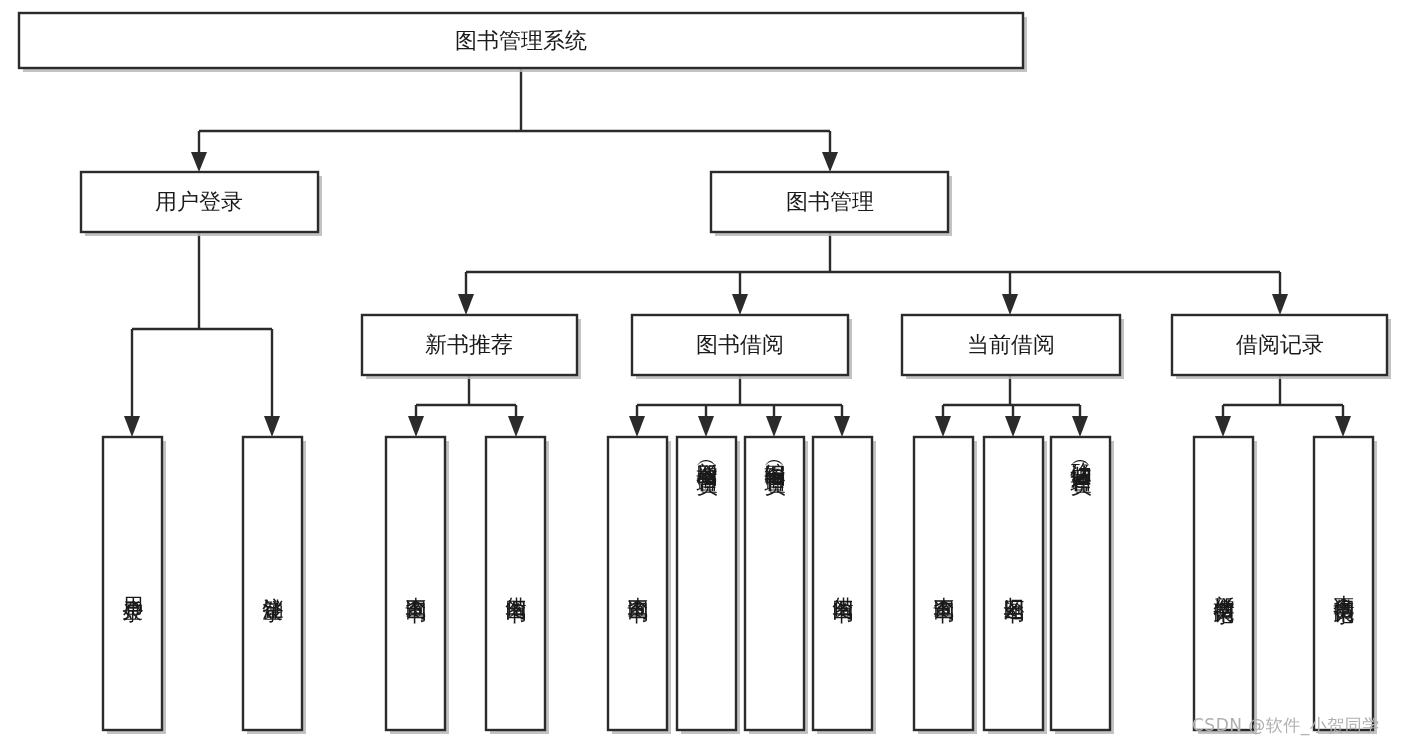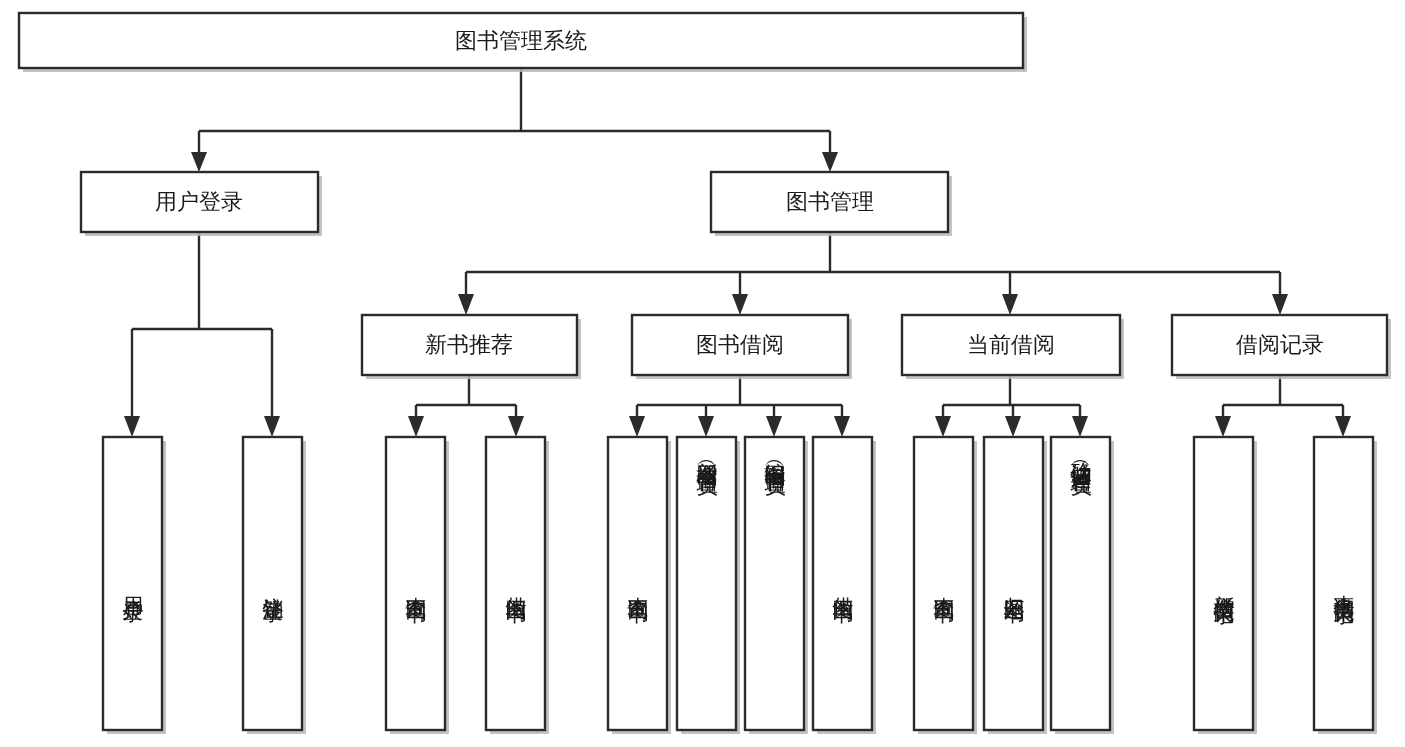--- a/index.html
+++ b/index.html
@@ -313,14 +313,15 @@
     <span class="vlabel">确认归还（管理员）</span>
   </div>
 
   <div class="vlabel-wrap center-mode" style="left:1194px; top:437px; width:59px; height:293px;">
     <span class="vlabel">新增借阅记录</span>
   </div>
   <div class="vlabel-wrap center-mode" style="left:1314px; top:437px; width:59px; height:293px;">
     <span class="vlabel">查询借阅记录</span>
   </div>
 
+  <div class="watermark" style="left:1192px; top:714px;">CSDN @软件_小贺同学</div>
 
 </div>
 
 </body></html>

